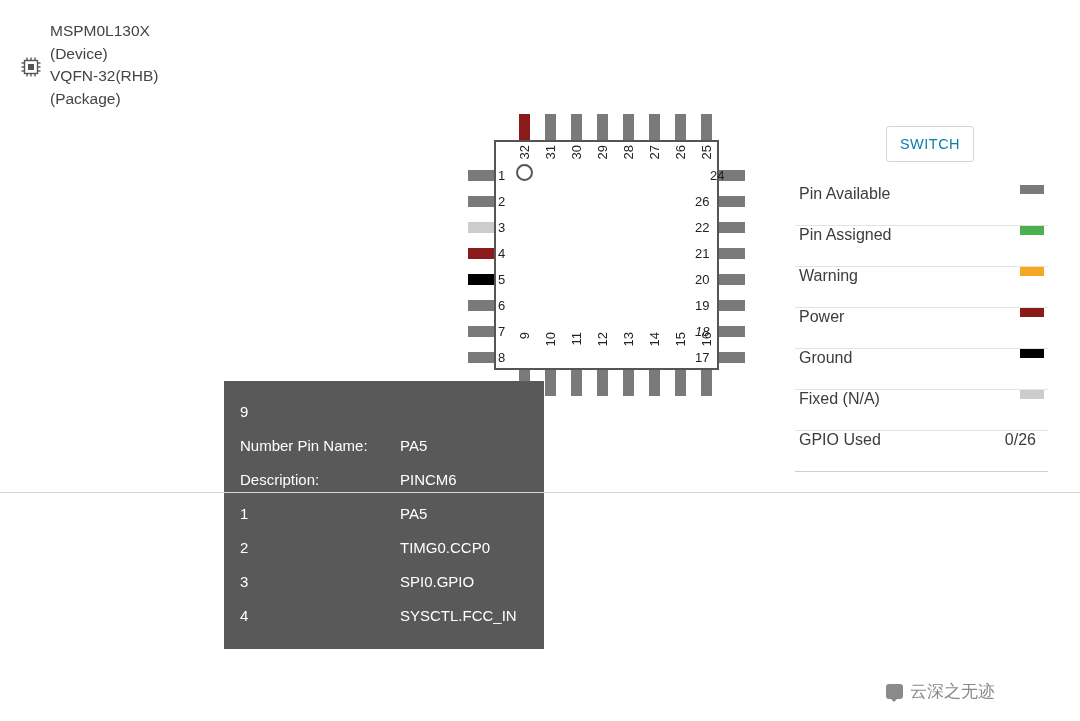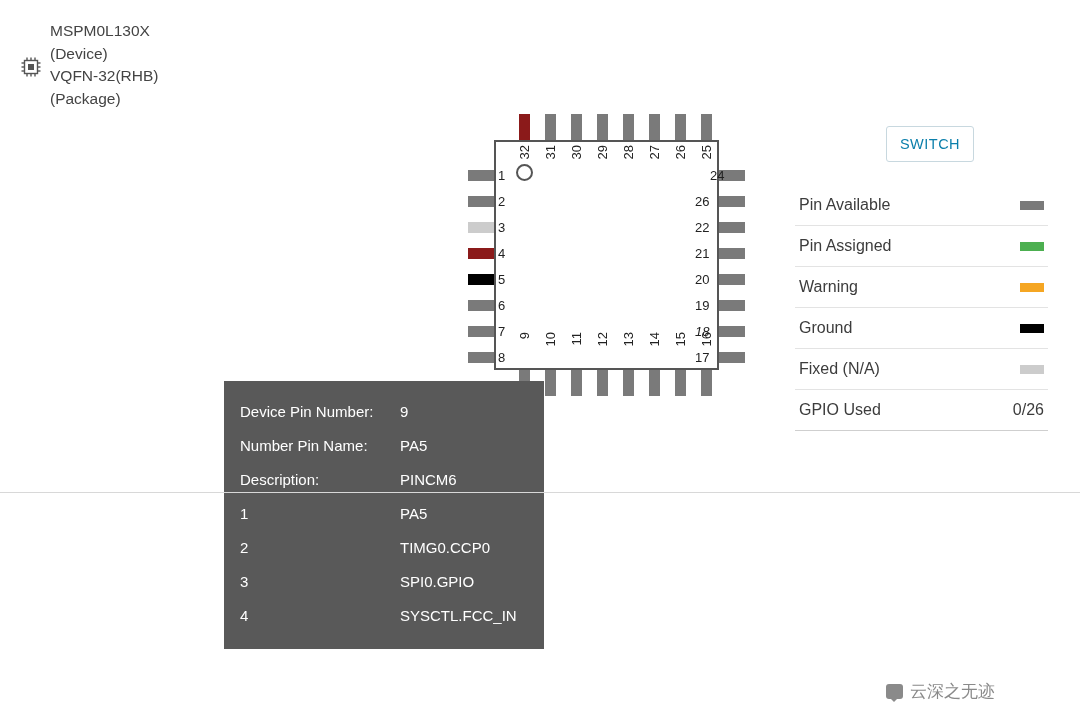--- a/index.html
+++ b/index.html
@@ -125,38 +125,38 @@
 
   
   #legend {
     position: absolute;
     left: 795px;
     top: 185px;
     width: 253px;
   }
   .legend-row {
     display: flex;
-    align-items: center;
+    align-items: flex-start;
     justify-content: space-between;
     height: 40px;
     border-bottom: 1px solid #e3e3e3;
     font-size: 16px;
     color: #3c3c3c;
   }
   .legend-row:last-child { border-bottom: 1px solid #cfcfcf; }
   .legend-label { padding-left: 4px; }
   .swatch {
     width: 24px;
     height: 9px;
     margin-right: 4px;
   }
   .legend-value {
     font-size: 16px;
     color: #3c3c3c;
-    margin-right: 4px;
+    margin-right: 12px;
   }
 
   
   #page-divider {
     position: absolute;
     left: 0;
     top: 492px;
     width: 1080px;
     height: 1px;
     background: #d8d8d8;
@@ -293,21 +293,20 @@
       <div class="pin-num" style="left: 225px; top: 184px;">19</div>
       <div class="pin h" style="left: 249px; top: 211px; background: rgb(122, 122, 122);"></div>
       <div class="pin-num" style="left: 225px; top: 210px; font-style: italic;">18</div>
       <div class="pin h" style="left: 249px; top: 237px; background: rgb(122, 122, 122);"></div>
       <div class="pin-num" style="left: 225px; top: 236px;">17</div>
     </div>
 </div>
 
 <div id="pin-tooltip">
   <div class="tt-row">
-    <span class="tt-label">Device Pin Number:</span>
     <span class="tt-value">9</span>
   </div>
   <div class="tt-row">
     <span class="tt-label">Number Pin Name:</span>
     <span class="tt-value">PA5</span>
   </div>
   <div class="tt-row">
     <span class="tt-label">Description:</span>
     <span class="tt-value">PINCM6</span>
   </div>
@@ -336,20 +335,24 @@
     <span class="legend-label">Pin Available</span>
     <span class="swatch" style="background: rgb(122, 122, 122);"></span>
   </div>
   <div class="legend-row">
     <span class="legend-label">Pin Assigned</span>
     <span class="swatch" style="background: rgb(76, 175, 80);"></span>
   </div>
   <div class="legend-row">
     <span class="legend-label">Warning</span>
     <span class="swatch" style="background: rgb(245, 166, 35);"></span>
+  </div>
+  <div class="legend-row">
+    <span class="legend-label">Power</span>
+    <span class="swatch" style="background: rgb(139, 26, 26);"></span>
   </div>
   <div class="legend-row">
     <span class="legend-label">Ground</span>
     <span class="swatch" style="background: rgb(0, 0, 0);"></span>
   </div>
   <div class="legend-row">
     <span class="legend-label">Fixed (N/A)</span>
     <span class="swatch" style="background: rgb(204, 204, 204);"></span>
   </div>
   <div class="legend-row">

